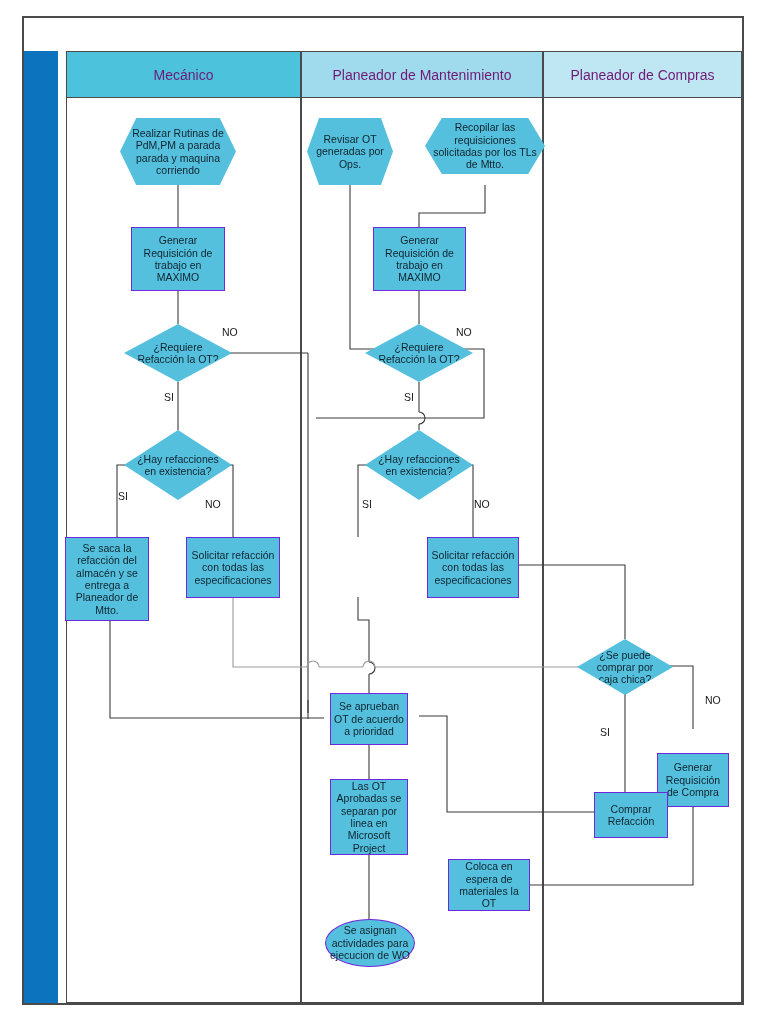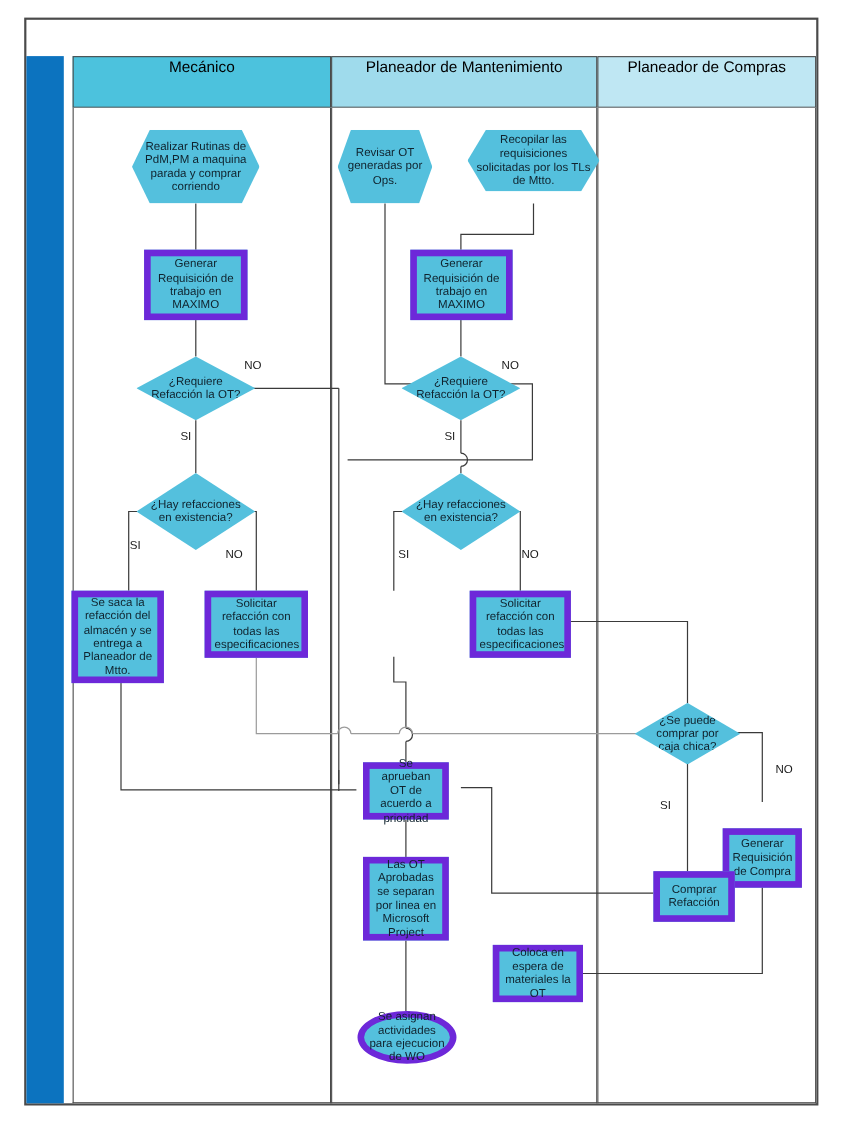--- a/index.html
+++ b/index.html
@@ -13,28 +13,28 @@
   
   #titlebar{position:absolute;left:24px;top:18px;width:718px;height:31px;
             background:#0c73bf;box-sizing:border-box;display:flex;align-items:center;}
   #titlebar .t{color:#ffffff;font-size:15px;padding-left:10px;letter-spacing:.2px;}
 
   
   #leftband{position:absolute;left:24px;top:51px;width:34px;height:952px;background:#0c73bf;}
 
   
   .lanehead{position:absolute;top:51px;height:47px;box-sizing:border-box;
-            border:1px solid #4a4a4a;display:flex;justify-content:center;
-            font-size:14px;color:#000000;}
+            border:1px solid #4a4a4a;display:flex;align-items:center;justify-content:center;
+            font-size:14px;color:#701a75;}
   .lanebody{position:absolute;top:98px;height:905px;box-sizing:border-box;
             border-left:1px solid #4a4a4a;border-right:1px solid #4a4a4a;border-bottom:1px solid #4a4a4a;
             background:#ffffff;}
 
   
-  .node{position:absolute;box-sizing:border-box;background:#54c0dd;border:6px solid #6d28d9;
+  .node{position:absolute;box-sizing:border-box;background:#54c0dd;border:1px solid #6d28d9;
         color:#10232e;font-size:10.5px;line-height:12.4px;text-align:center;
         display:flex;align-items:center;justify-content:center;padding:2px 3px;}
   .node span{display:block;width:100%;}
   .proc{}
   .term{border-radius:50%/50%;}
   .hexwrap{position:absolute;}
   .hex{width:100%;height:100%;background:#54c0dd;
        -webkit-clip-path:polygon(14% 0,86% 0,100% 50%,86% 100%,14% 100%,0 50%);
        clip-path:polygon(14% 0,86% 0,100% 50%,86% 100%,14% 100%,0 50%);
        display:flex;align-items:center;justify-content:center;}
@@ -142,21 +142,21 @@
       <polyline points="233,598 233,667 307,667"></polyline>
       <path d="M307,667 A6,6 0 0,1 319,667"></path>
       <polyline points="319,667 363,667"></polyline>
       <path d="M363,667 A6,6 0 0,1 375,667"></path>
       <polyline points="375,667 581,667" marker-end="url(#ahl)"></polyline>
     </g>
   </svg>
 
   <div class="hexwrap" style="left:120px;top:118px;width:116px;height:67px;">
     <div class="hex">
-        <div class="txt">Realizar Rutinas de PdM,PM a maquina parada y comprar corriendo</div>
+        <div class="txt">Realizar Rutinas de PdM,PM a parada parada y maquina corriendo</div>
       </div>
   </div>
 
   <div class="node proc" style="left:131px;top:227px;width:94px;height:64px;">
     <span>Generar Requisición de trabajo en MAXIMO</span>
   </div>
 
   <div class="diawrap" style="left:124px;top:324px;width:108px;height:58px;">
     <div class="dia">
         <div class="txt">¿Requiere Refacción la OT?</div>

